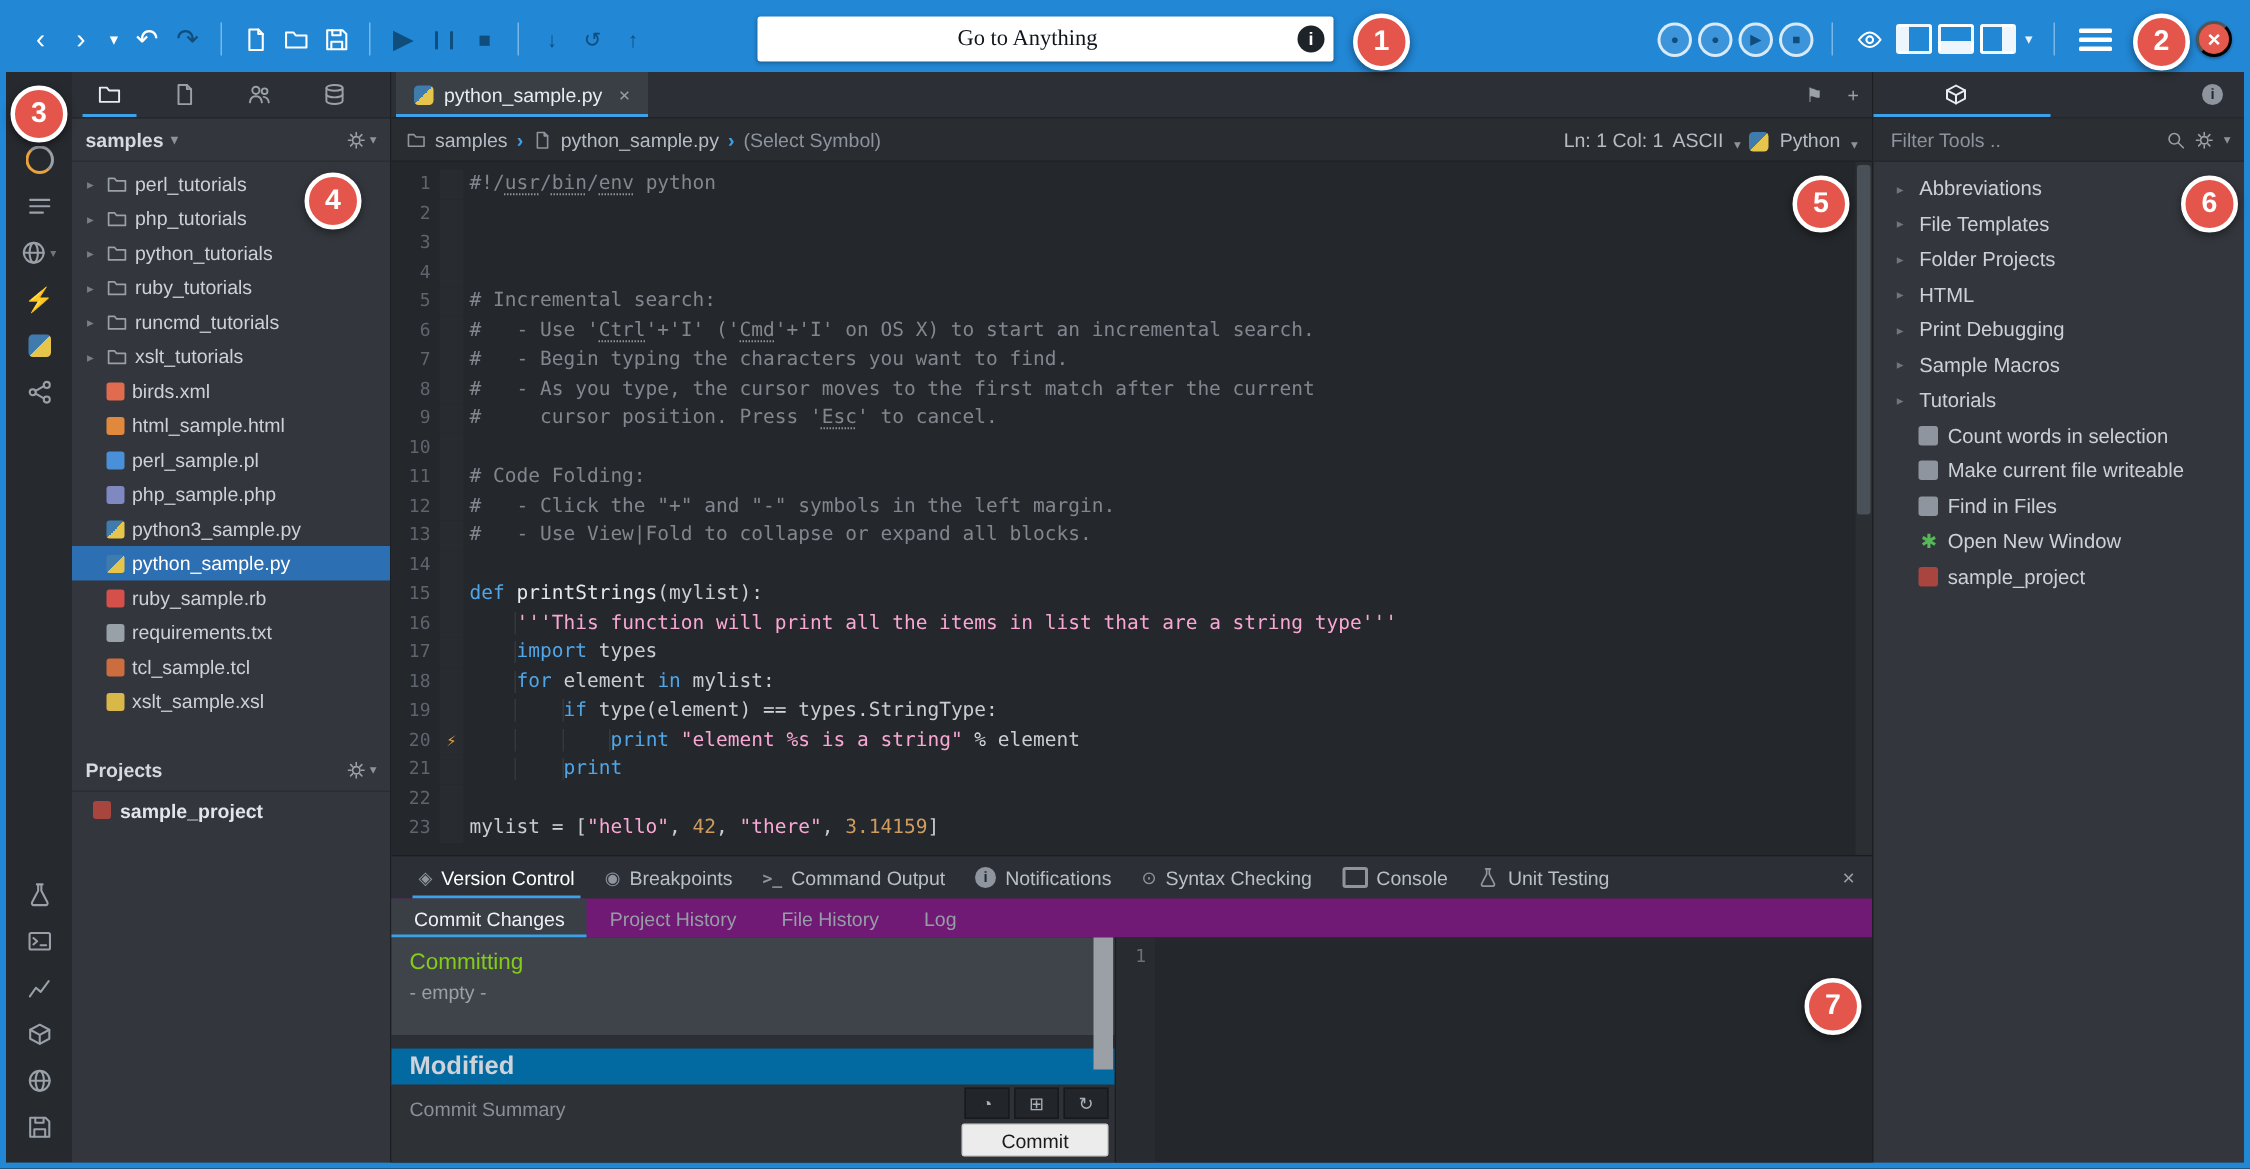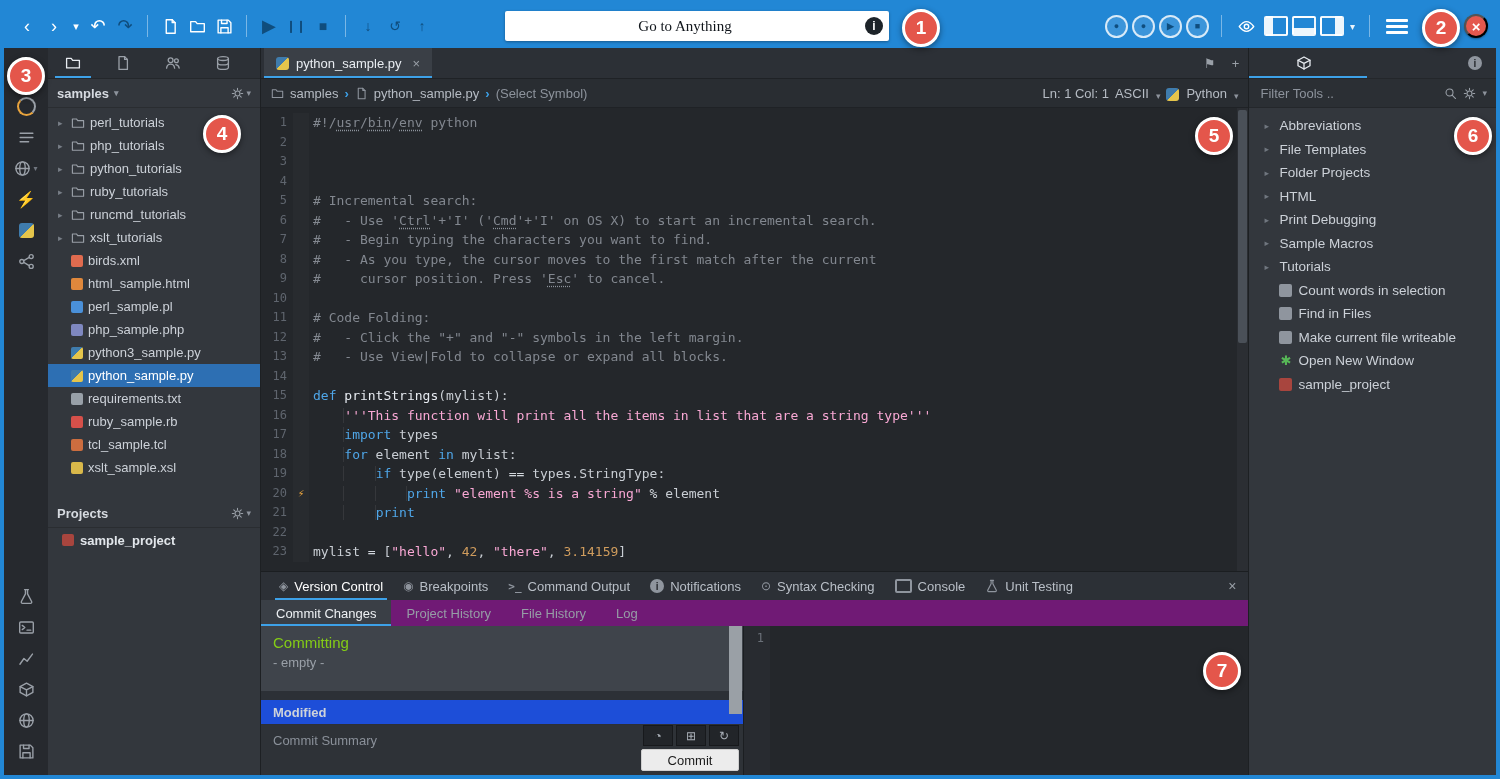--- a/index.html
+++ b/index.html
@@ -126,21 +126,21 @@
   .subtabs{flex:0 0 26px;display:flex;background:#701a75;color:#969da6;font-size:13px}
   .stab{display:flex;align-items:center;padding:0 15px;position:relative}
   .stab.active{background:#3a3f46;color:#eef1f4}
   .stab.active::after{content:"";position:absolute;left:0;right:0;bottom:0;height:2px;background:#3da1e8}
   .vcc{flex:1;display:flex;min-height:0}
   .vcl{flex:0 0 482px;display:flex;flex-direction:column;position:relative;border-right:1px solid #1b1e21}
   .sec1{height:57px;background:#3f444b;padding:8px 12px 0}
   .sec1 .t{font-size:15px;font-weight:normal;color:#84cc16}
   .sec1 .v{font-size:13px;color:#9aa0a8;margin-top:4px}
   .secdiv{height:9px;background:#2c3036}
-  .sec2{height:24px;background:#1d4ed8;display:flex;align-items:center;padding:0 12px;font-size:13px;
+  .sec2{height:24px;background:#0369a1;display:flex;align-items:center;padding:0 12px;font-size:17px;
         font-weight:bold;color:#ced3da;border-bottom:1px solid #2c3036}
   .summary{flex:1;background:#2e3237;padding:6px 10px}
   .summary textarea{width:65%;height:90%;background:transparent;border:none;outline:none;resize:none;
         color:#c9ced4;font-size:13px;font-family:inherit}
   .summary textarea::placeholder{color:#8a9099;opacity:1}
   .vscroll{position:absolute;right:1px;top:0;width:13px;height:88px;background:#9aa0a6}
   .vcbtns{position:absolute;right:4px;bottom:29px;display:flex;gap:3px}
   .vcbtn{width:30px;height:21px;background:#222529;border:1px solid #17191c;color:#aab0b8;font-size:12px;
         display:flex;align-items:center;justify-content:center}
   .commitbtn{position:absolute;right:4px;bottom:4px;width:98px;height:22px;background:#ececec;color:#1b1b1b;
@@ -496,27 +496,27 @@
             <span class="fi pyic"></span>
             <span class="tlabel">python3_sample.py</span>
           </div>
           <div class="trow sel">
             <span class="tw"></span>
             <span class="fi pyic"></span>
             <span class="tlabel">python_sample.py</span>
           </div>
           <div class="trow">
             <span class="tw"></span>
+            <span class="fi" style="background: rgb(213, 80, 74);"></span>
+            <span class="tlabel">ruby_sample.rb</span>
+          </div>
+          <div class="trow">
+            <span class="tw"></span>
             <span class="fi" style="background: rgb(152, 160, 168);"></span>
             <span class="tlabel">requirements.txt</span>
-          </div>
-          <div class="trow">
-            <span class="tw"></span>
-            <span class="fi" style="background: rgb(213, 80, 74);"></span>
-            <span class="tlabel">ruby_sample.rb</span>
           </div>
           <div class="trow">
             <span class="tw"></span>
             <span class="fi" style="background: rgb(204, 109, 63);"></span>
             <span class="tlabel">tcl_sample.tcl</span>
           </div>
           <div class="trow">
             <span class="tw"></span>
             <span class="fi" style="background: rgb(217, 184, 74);"></span>
             <span class="tlabel">xslt_sample.xsl</span>
@@ -819,26 +819,26 @@
             <span>Tutorials</span>
           </div>
           <div class="tlrow">
             <span class="tw"></span>
             <span class="tico"></span>
             <span>Count words in selection</span>
           </div>
           <div class="tlrow">
             <span class="tw"></span>
             <span class="tico"></span>
+            <span>Make current file writeable</span>
+          </div>
+          <div class="tlrow">
+            <span class="tw"></span>
+            <span class="tico"></span>
             <span>Find in Files</span>
-          </div>
-          <div class="tlrow">
-            <span class="tw"></span>
-            <span class="tico"></span>
-            <span>Make current file writeable</span>
           </div>
           <div class="tlrow">
             <span class="tw"></span>
             <span class="tico green">✱</span>
             <span>Open New Window</span>
           </div>
           <div class="tlrow">
             <span class="tw"></span>
             <span class="tico red"></span>
             <span>sample_project</span>

